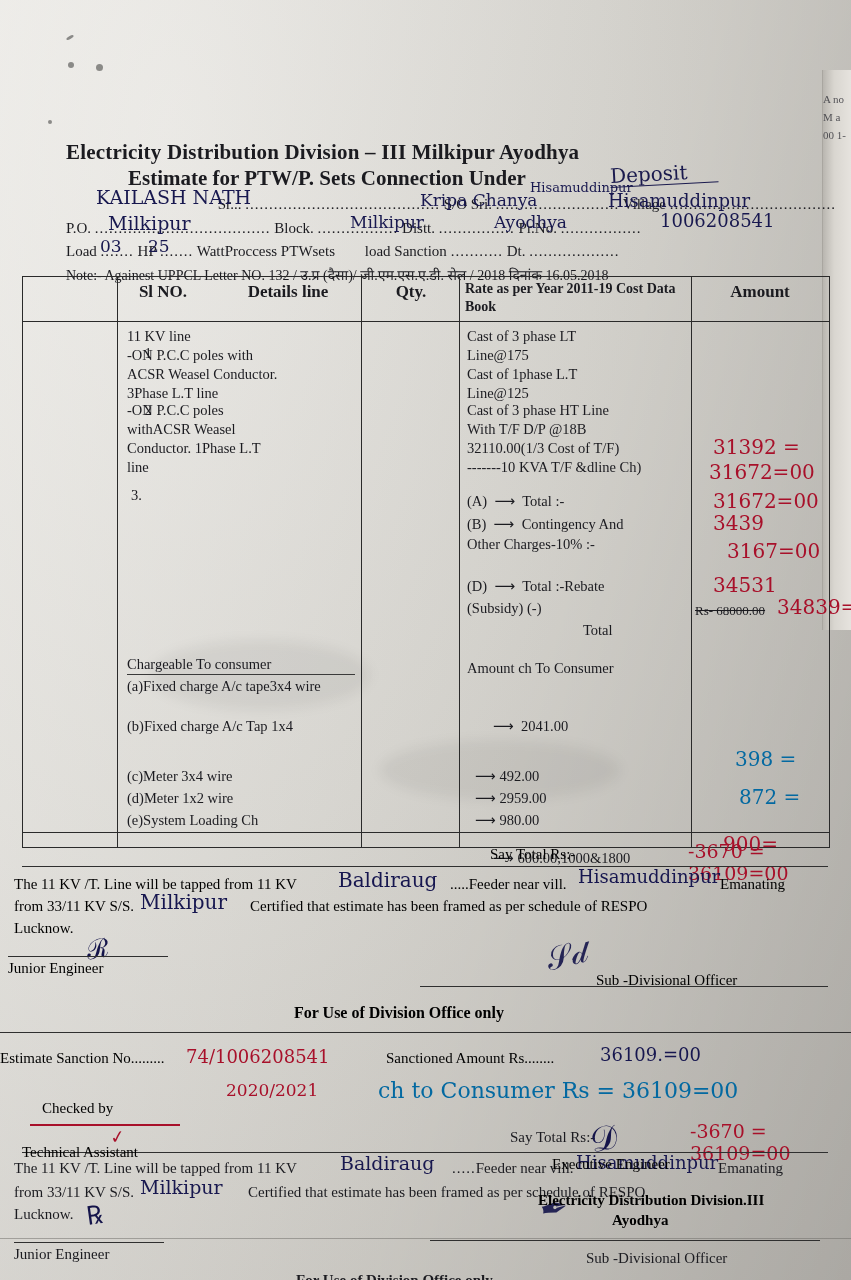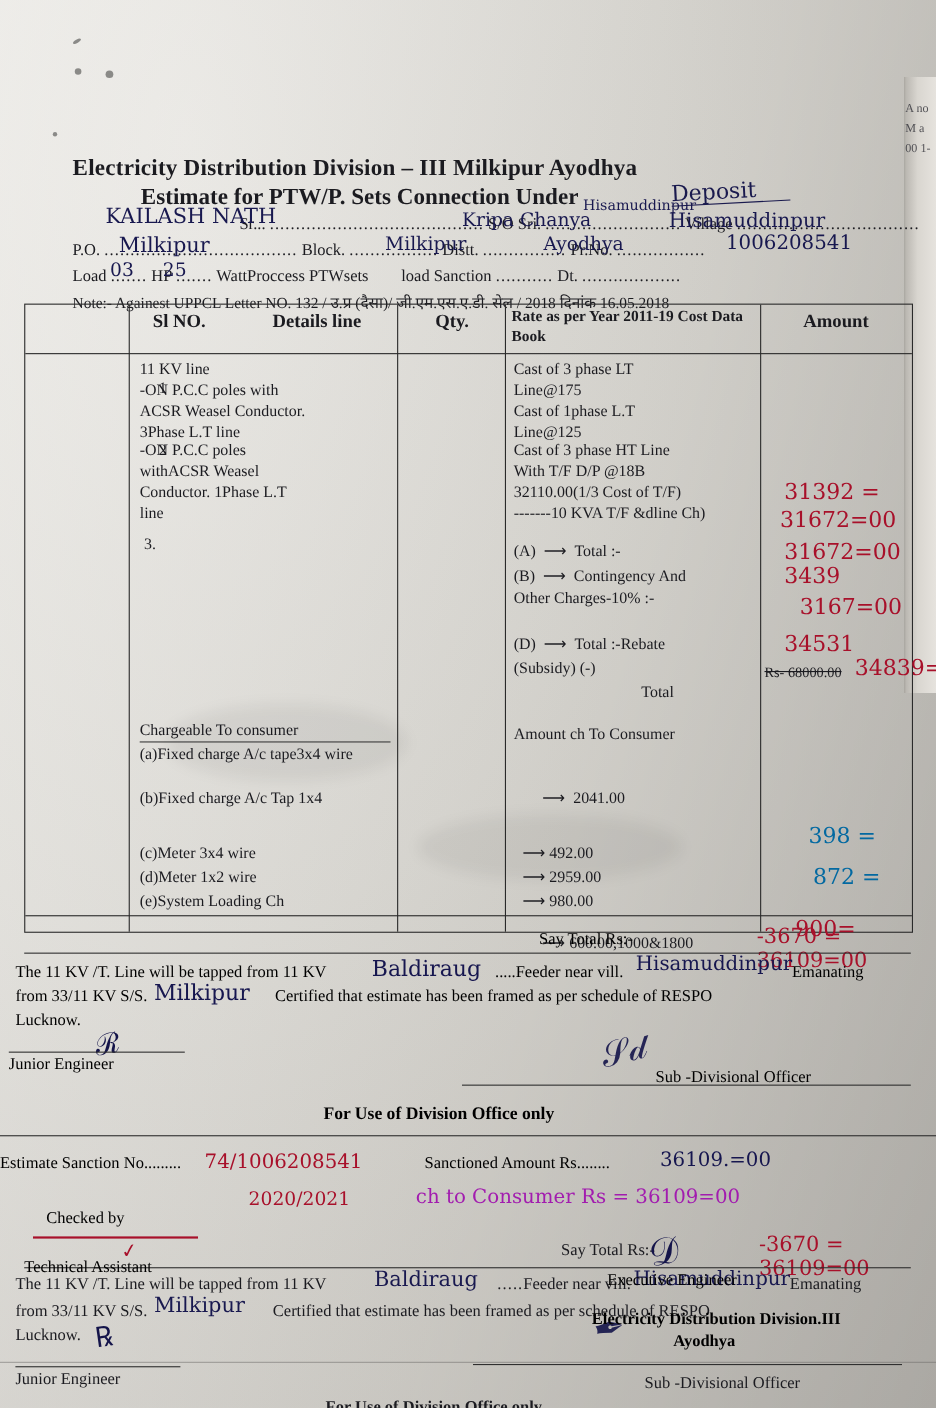--- a/index.html
+++ b/index.html
@@ -336,21 +336,21 @@
 
   <div style="position:absolute;left:0px;top:1050px;font-size:15px;font-family:'Liberation Serif',serif;">
     <span>Estimate Sanction No.</span><span>........</span>
   </div>
   <div style="position:absolute;left:186px;top:1046px;font-size:18px;color:#a8102a;font-family:'DejaVu Serif',serif;">74/1006208541</div>
   <div style="position:absolute;left:226px;top:1080px;font-size:17px;color:#a8102a;font-family:'DejaVu Serif',serif;">2020/2021</div>
   <div style="position:absolute;left:386px;top:1050px;font-size:15px;font-family:'Liberation Serif',serif;">
     <span>Sanctioned Amount Rs.</span><span>.......</span>
   </div>
   <div style="position:absolute;left:560px;top:1044px;font-size:18px;color:#16164f;font-family:'DejaVu Serif',serif;margin-left:40px;">36109.=00</div>
-  <div style="position:absolute;left:378px;top:1078px;font-size:18px;color:#a21caf;font-family:'DejaVu Serif',serif;">ch to Consumer Rs = 36109=00</div>
+  <div style="position:absolute;left:378px;top:1078px;font-size:22px;color:#0369a1;font-family:'DejaVu Serif',serif;">ch to Consumer Rs = 36109=00</div>
 
   <div style="position:absolute;left:42px;top:1100px;font-size:15px;font-family:'Liberation Serif',serif;">Checked by</div>
   <div style="position:absolute;left:30px;top:1124px;width:150px;height:2px;background:#a8102a;"></div>
   <div style="position:absolute;left:110px;top:1126px;font-size:18px;color:#a8102a;font-family:'DejaVu Serif',serif;transform:rotate(-8deg);">✓</div>
   <div style="position:absolute;left:22px;top:1144px;font-size:15px;font-family:'Liberation Serif',serif;">Technical Assistant</div>
 
   <div style="position:absolute;left:590px;top:1118px;font-size:34px;color:#14144a;font-family:'DejaVu Sans',sans-serif;transform:rotate(-12deg);">𝒟</div>
   <div style="position:absolute;left:552px;top:1156px;font-size:15px;font-family:'Liberation Serif',serif;">Executive Engineer</div>
 
   <div style="position:absolute;left:538px;top:1192px;font-size:15px;font-weight:bold;font-family:'Liberation Serif',serif;">Electricity Distribution Division.III</div>

